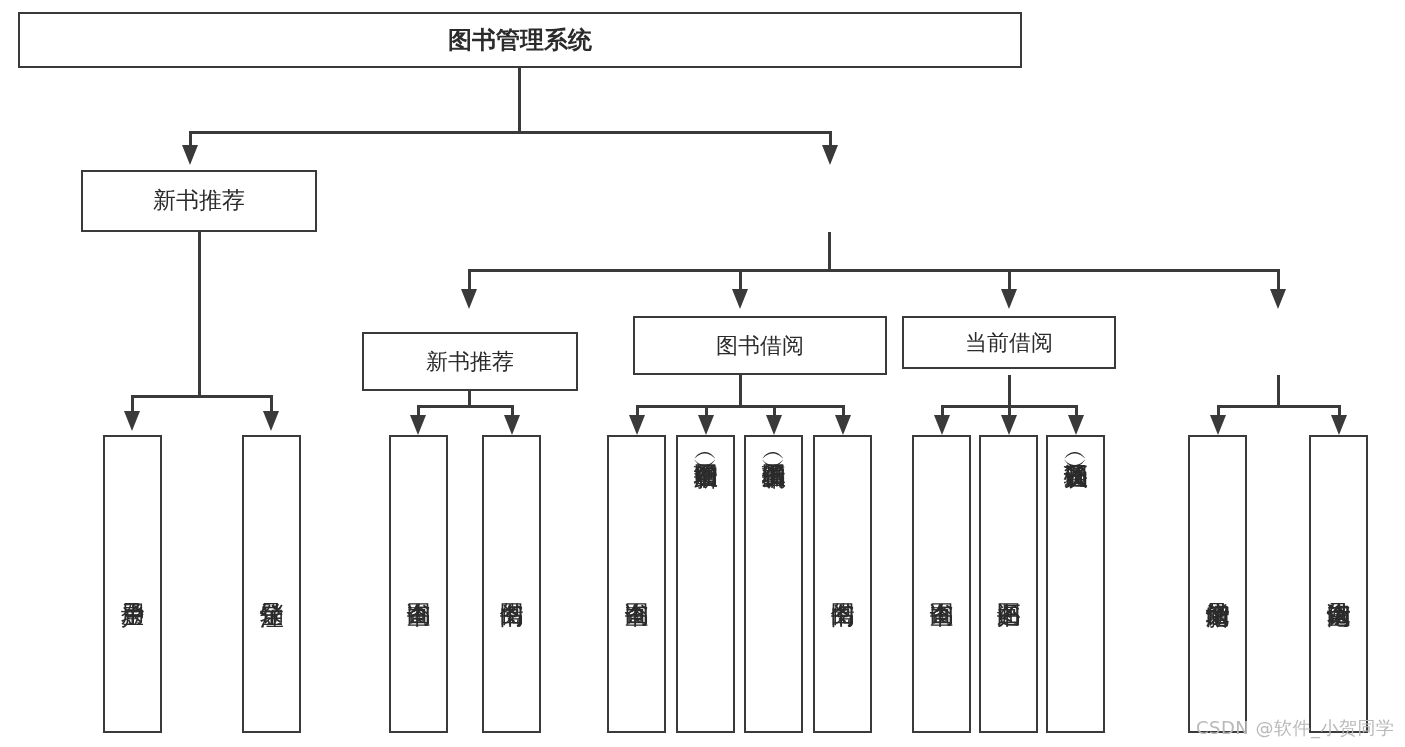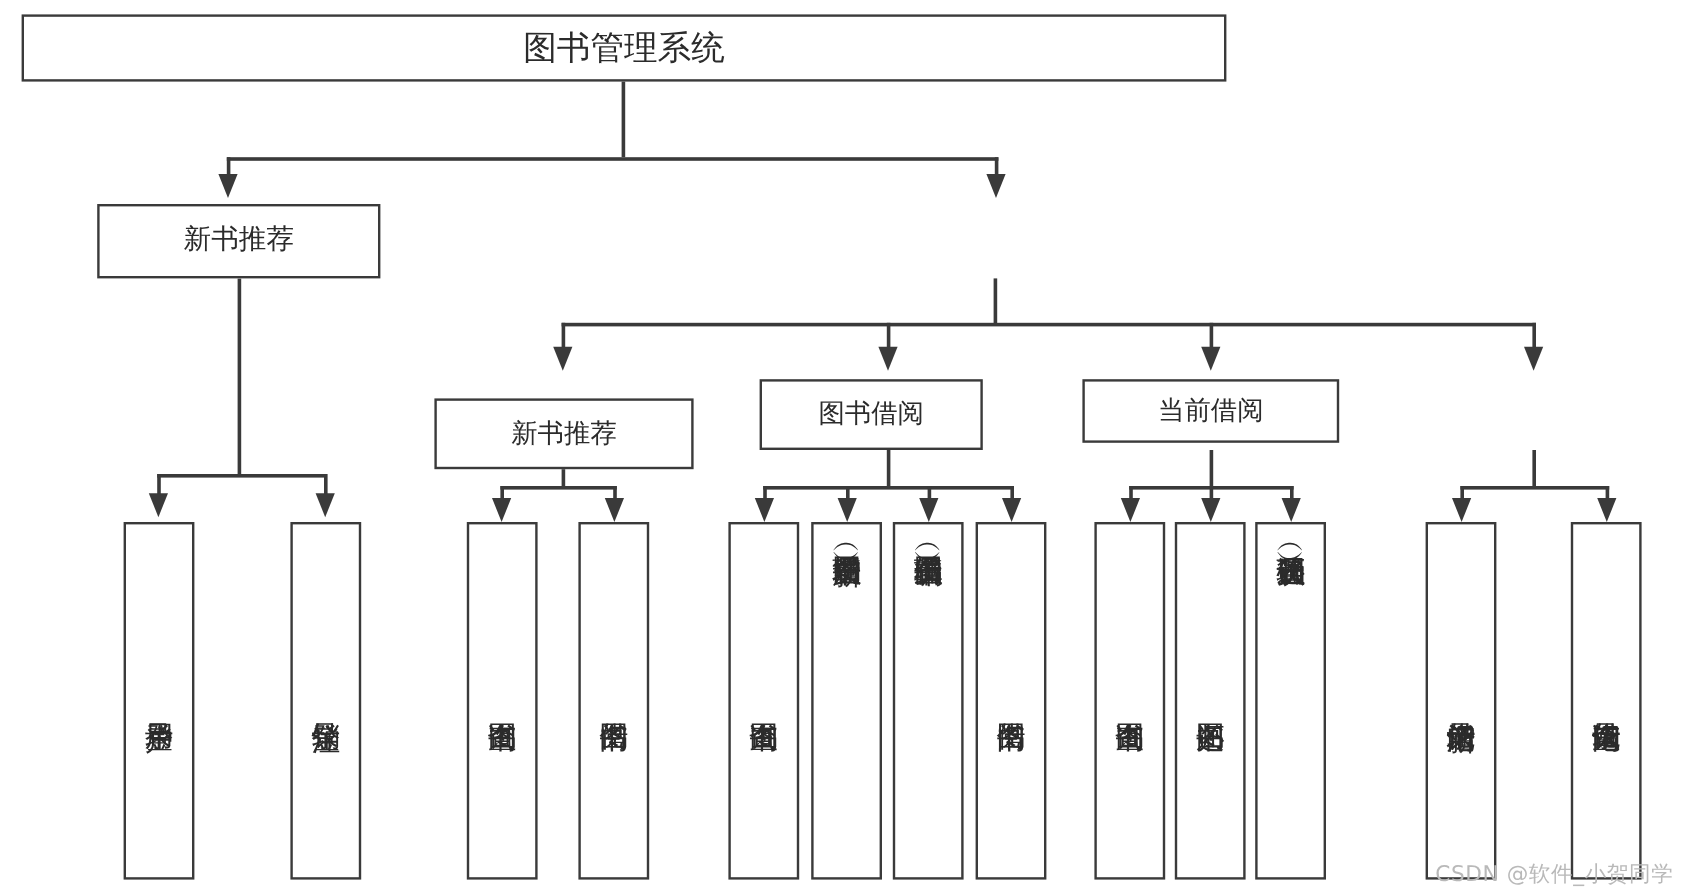--- a/index.html
+++ b/index.html
@@ -23,21 +23,22 @@
     border: 2px solid #3a3a3a;
     background: #ffffff;
     display: flex;
     align-items: center;
     justify-content: center;
     color: #2b2b2b;
     line-height: 1.18;
     text-align: center;
   }
   .node.root {
-    font-size: 28px;
+    font-size: 24px;
+    font-weight: bold;
   }
   .node.level2 {
     font-size: 23px;
   }
   .node.level3 {
     font-size: 22px;
   }
   .node.leaf {
     font-size: 24px;
     writing-mode: vertical-rl;
@@ -146,21 +147,21 @@
 
   <div class="node level2" style="left:81px; top:170px; width:236px; height:62px;">
     <span class="node-label">新书推荐</span>
   </div>
 
 
   <div class="node level3" style="left:362px; top:332px; width:216px; height:59px;">
     <span class="node-label">新书推荐</span>
   </div>
 
-  <div class="node level3" style="left:633px; top:316px; width:186px; height:59px;">
+  <div class="node level3" style="left:633px; top:316px; width:254px; height:59px;">
     <span class="node-label">图书借阅</span>
   </div>
 
   <div class="node level3" style="left:902px; top:316px; width:214px; height:53px;">
     <span class="node-label">当前借阅</span>
   </div>
 
 
   <div class="node leaf" style="left:103px; top:435px; width:59px; height:298px;">
     <span class="node-label">用户登录</span>

